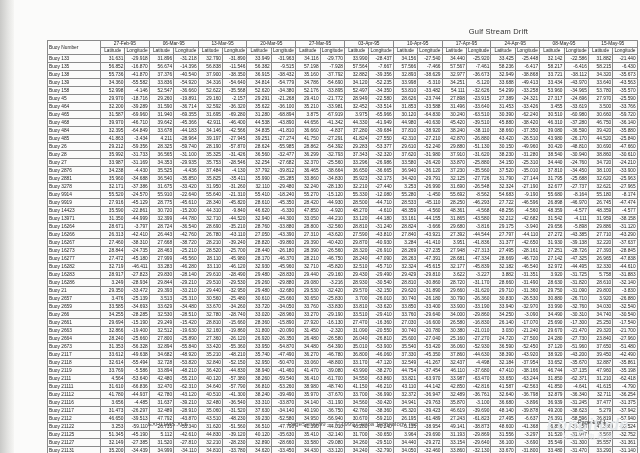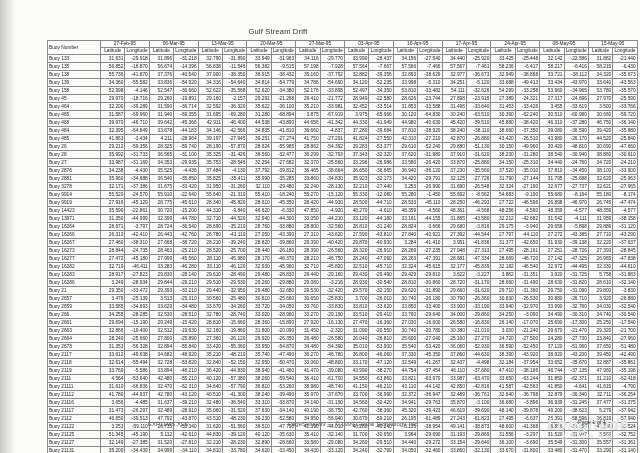--- a/index.html
+++ b/index.html
@@ -14,22 +14,22 @@
   }
   .page-edge {
     position:absolute; left:0; top:0; width:14px; height:453px;
     background:linear-gradient(to right,#c9c9c7,#e3e3e1 55%,#f6f6f4);
   }
   .sheet {
     position:absolute; left:14px; top:0; right:0; bottom:0;
     background:#fbfbfa;
   }
   .title {
-    position:absolute; left:16px; top:27px; width:524px;
-    text-align:center; font-size:7.5px; color:#333; letter-spacing:0.2px;
+    position:absolute; left:4px; top:27px; width:524px;
+    text-align:right; font-size:7.5px; color:#333; letter-spacing:0.2px;
   }
   .drift-table {
     position:absolute; left:47px; top:40px; width:590px;
     border-collapse:collapse; table-layout:fixed;
     font-size:4.8px; color:#1c1c1c;
   }
   .drift-table th, .drift-table td {
     border:0.5px solid #8a8a8a;
     padding:0 1px;
     white-space:nowrap; overflow:hidden;

